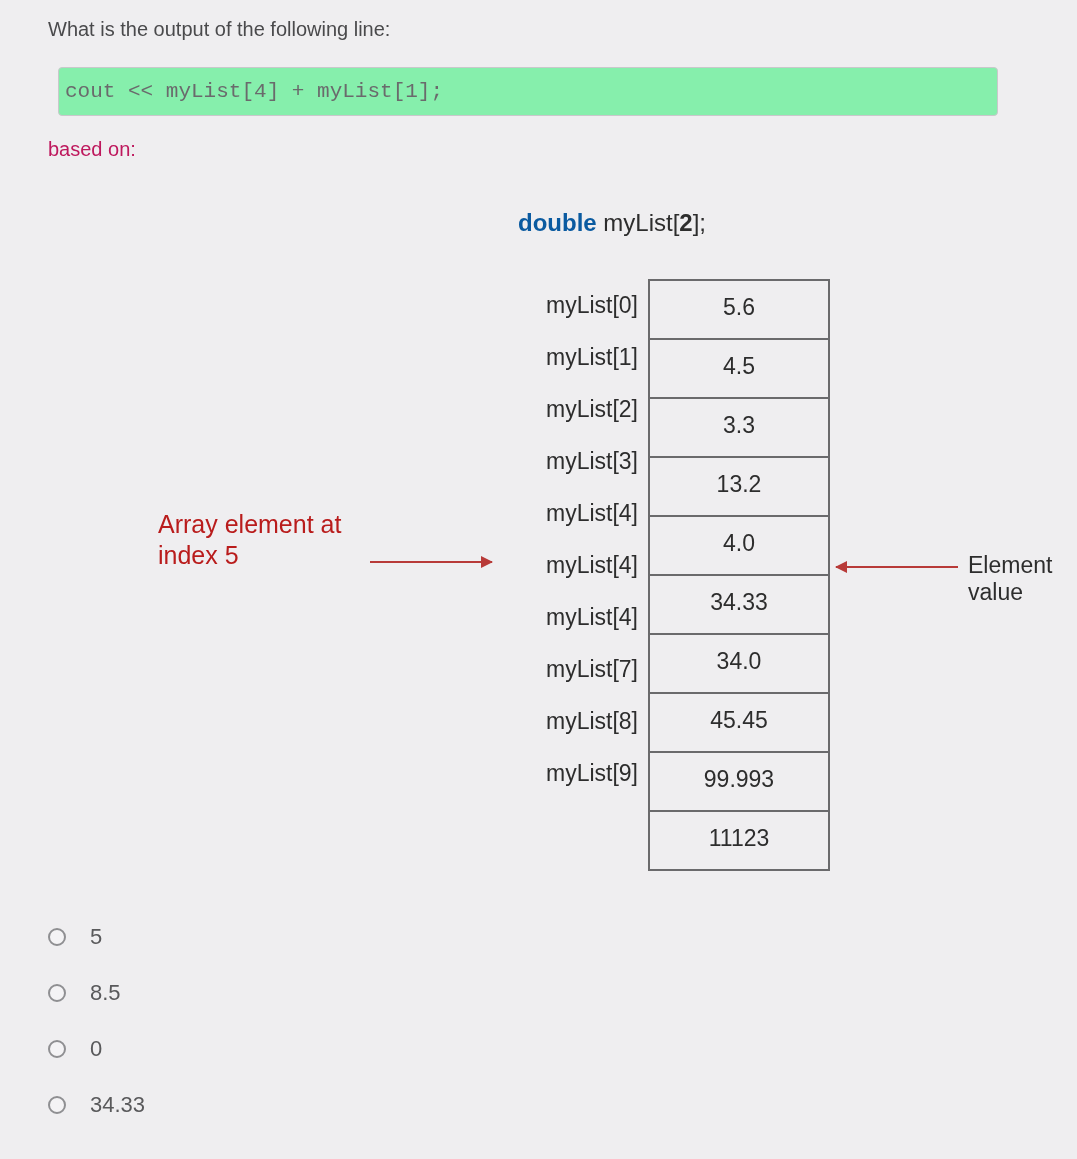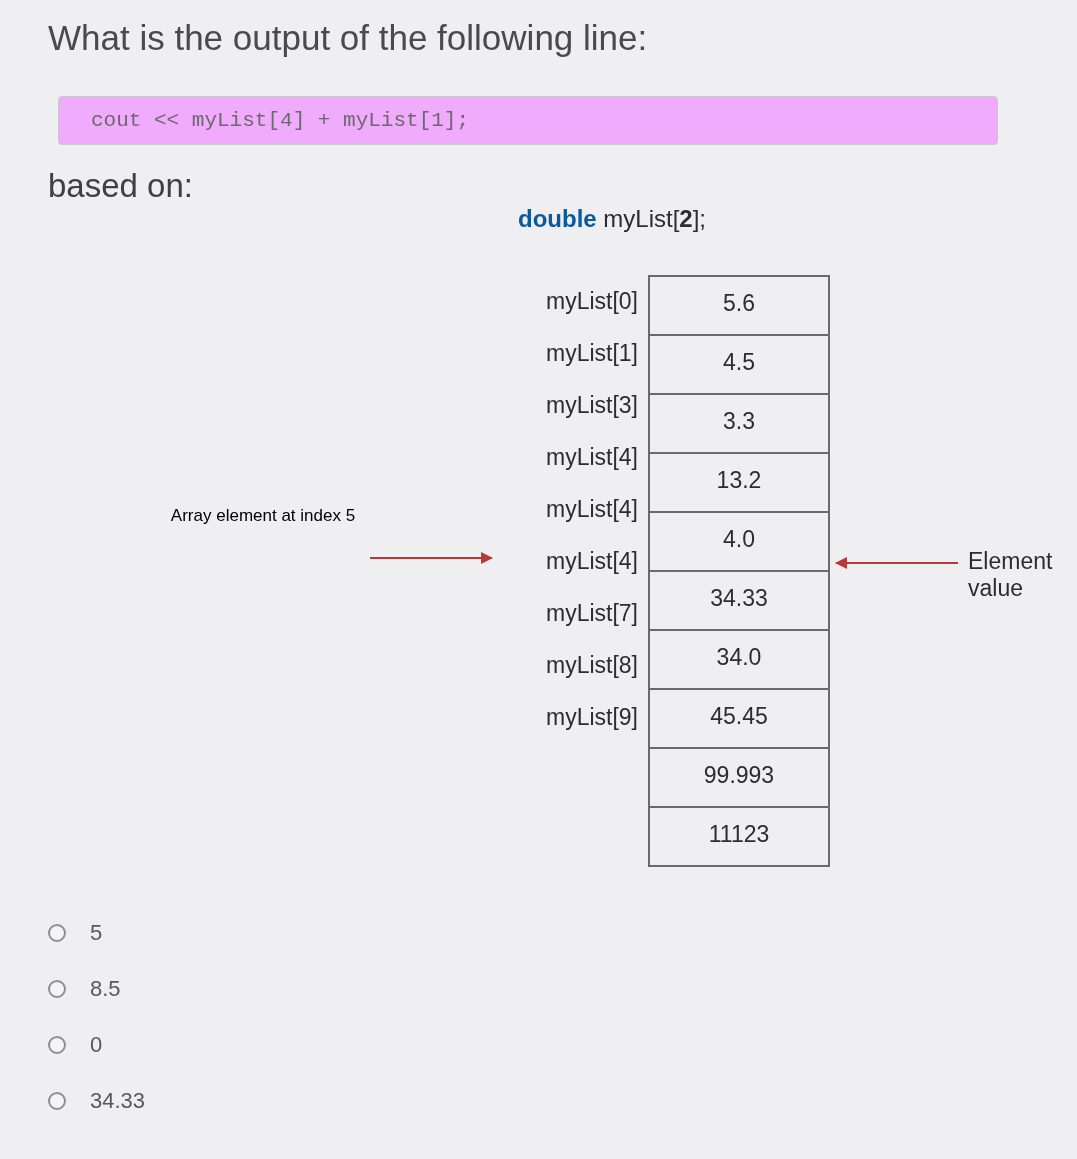--- a/index.html
+++ b/index.html
@@ -8,39 +8,40 @@
     width: 1077px;
     font-family: Arial, Helvetica, sans-serif;
     background: #efeef0;
     color: #3a3a3c;
   }
   .page {
     padding: 18px 0 20px 48px;
     box-sizing: border-box;
   }
   .question {
-    font-size: 35px;
+    font-size: 20px;
     color: #4a4a4c;
-    margin-bottom: 38px;
+    margin-bottom: 26px;
   }
   .code-block {
     border: 1px solid #c9c8cb;
     border-radius: 4px;
-    background: #f0abfc;
-    padding: 12px 32px;
+    background: #86efac;
+    padding: 12px 6px;
     font-family: "Consolas","Courier New",monospace;
     font-size: 21px;
     color: #6a6a6c;
     margin: 0 10px 22px 10px;
     width: 940px;
     box-sizing: border-box;
   }
   .based-on {
-    font-size: 33px;
-    color: #404040;
+    font-size: 20px;
+    color: #be185d;
+    margin-bottom: 48px;
   }
   .diagram-wrap {
     position: relative;
     height: 700px;
   }
   .declaration {
     position: absolute;
     left: 470px;
     top: 0;
     font-size: 24px;
@@ -79,23 +80,23 @@
     color: #2d2d2d;
     border-bottom: 2px solid #6a6a6c;
     box-sizing: border-box;
   }
 
   .left-annot {
     position: absolute;
     left: 110px;
     top: 300px;
     width: 210px;
-    text-align: center;
-    font-size: 17px;
-    color: #000000;
+    text-align: left;
+    font-size: 25px;
+    color: #b91c1c;
     line-height: 1.25;
   }
   .left-arrow {
     position: absolute;
     left: 322px;
     top: 352px;
     width: 122px;
     height: 2px;
     background: #b83a38;
   }
@@ -167,20 +168,21 @@
   <div class="diagram-wrap">
 
     <div class="declaration">
       <span class="kw">double</span>
       <span class="name"> <span>myList[</span><span class="bold">2</span><span>];</span></span>
     </div>
 
     <div class="labels-col">
       <div class="label-row">myList[0]</div>
       <div class="label-row">myList[1]</div>
+      <div class="label-row">myList[2]</div>
       <div class="label-row">myList[3]</div>
       <div class="label-row">myList[4]</div>
       <div class="label-row">myList[4]</div>
       <div class="label-row">myList[4]</div>
       <div class="label-row">myList[7]</div>
       <div class="label-row">myList[8]</div>
       <div class="label-row">myList[9]</div>
     </div>
 
     <div class="table-col">

